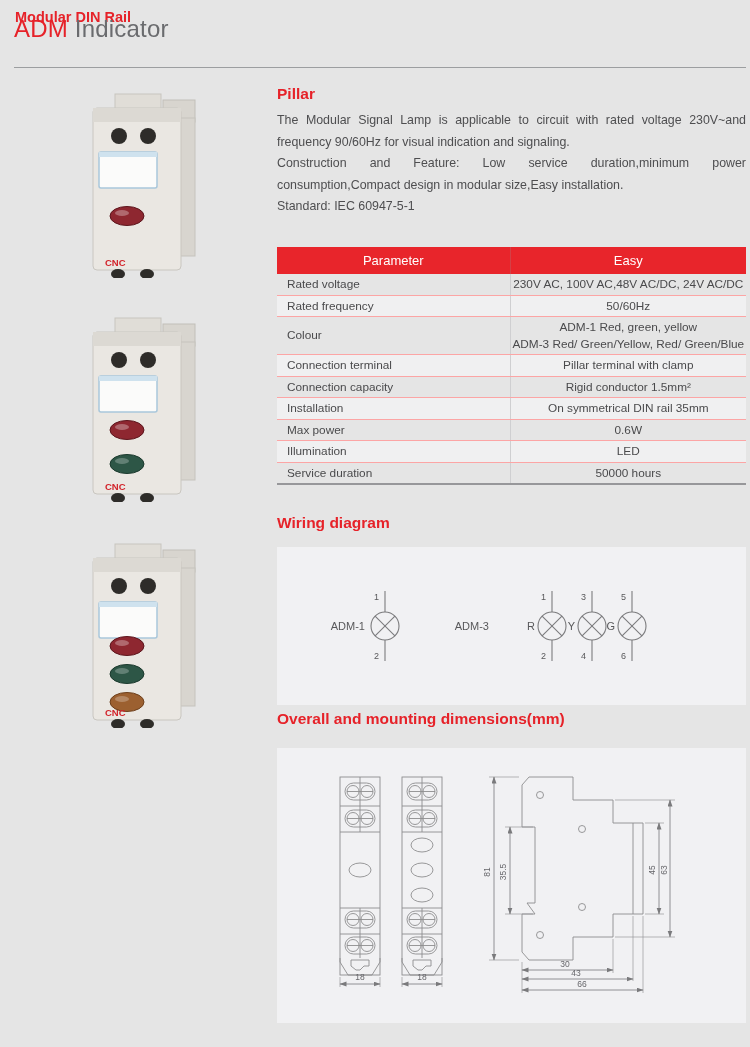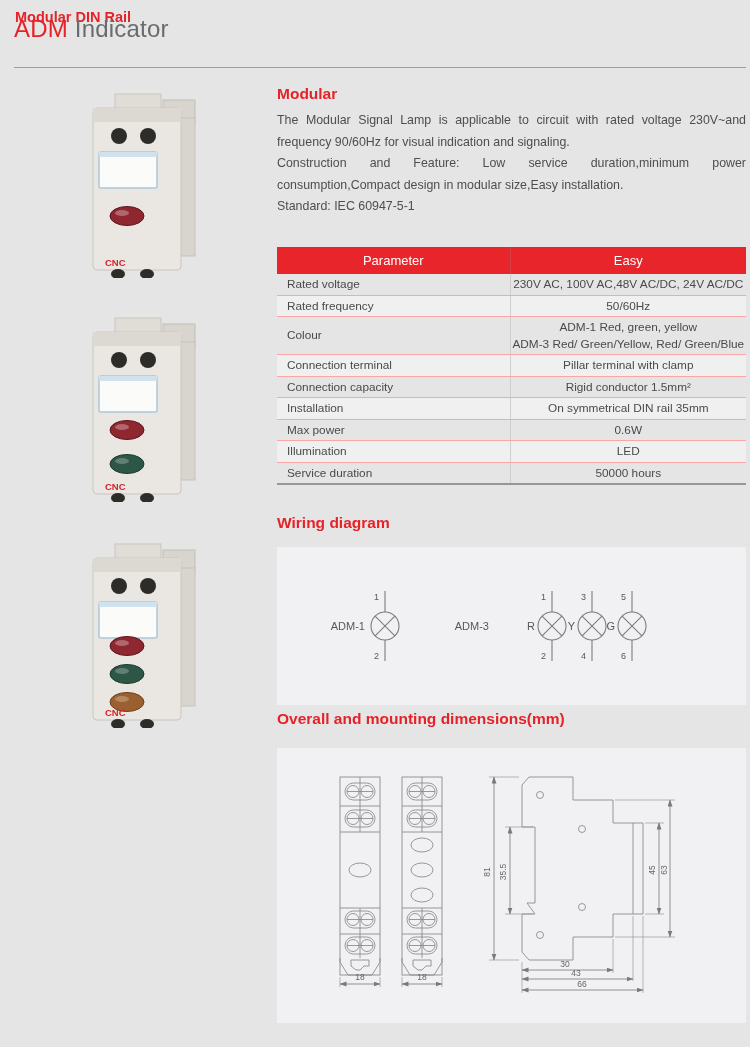--- a/index.html
+++ b/index.html
@@ -118,21 +118,21 @@
       <ellipse cx="59" cy="133" rx="7" ry="3" fill="rgba(255,255,255,0.25)"></ellipse>
       <ellipse cx="64" cy="164" rx="17" ry="9.5" stroke="#6e401c" stroke-width="1" fill="#9c6030"></ellipse>
       <ellipse cx="59" cy="161" rx="7" ry="3" fill="rgba(255,255,255,0.25)"></ellipse>
       <ellipse cx="55" cy="186" rx="7" ry="5" fill="#2e2c29"></ellipse>
       <ellipse cx="84" cy="186" rx="7" ry="5" fill="#2e2c29"></ellipse>
       <text x="42" y="178" font-size="9.5" font-weight="700" fill="#d2232a">CNC</text>
     </svg>
   </figure>
 
   <section class="col sec-general">
-    <h2 class="sec-heading">Modular</h2>
+    <h2 class="sec-heading">Pillar</h2>
     <div class="gen-text">
       <p>The Modular Signal Lamp is applicable to circuit with rated voltage 230V~and frequency 90/60Hz for visual indication and signaling.</p>
       <p>Construction and Feature: Low service duration,minimum power consumption,Compact design in modular size,Easy installation.</p>
       <p>Standard: IEC 60947-5-1</p>
     </div>
   </section>
 
   <section class="col sec-specs">
     <table class="spec-table">
       <thead>

